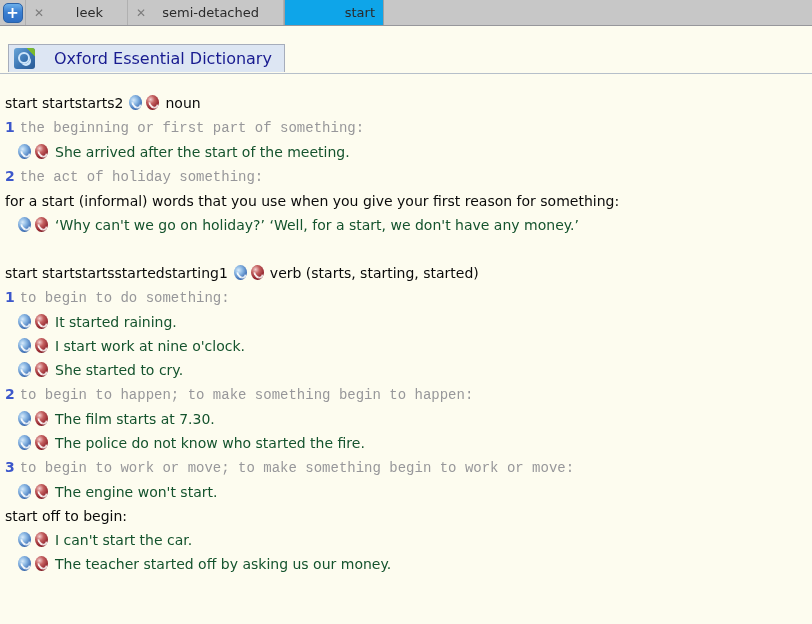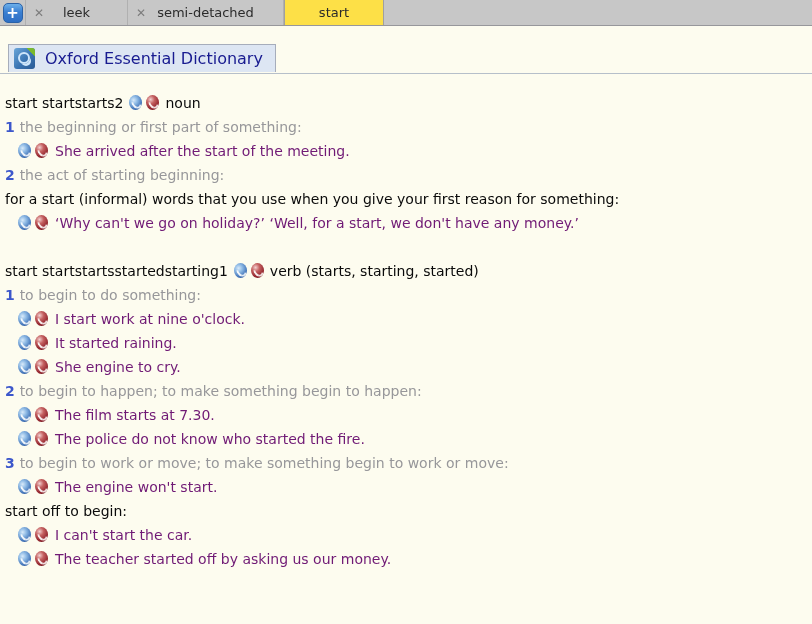--- a/index.html
+++ b/index.html
@@ -38,38 +38,38 @@
     border-right: 1px solid #b0b0b0;
     font-size: 13px; color: #2b2b2b;
     cursor: pointer;
   }
   .tab.t0 { width: 103px; border-left: 1px solid #b0b0b0; }
   .tab.t1 { width: 156px; }
   .tab.t2 { width: 100px; }
   .tab .tclose {
     width: 16px; color: #7c7c7c; font-size: 12px; line-height: 16px;
   }
-  .tab .tlabel { flex: 1; text-align: center; margin-right: 16px; }
+  .tab .tlabel { flex: 1; text-align: right; margin-right: 16px; }
   .tab.active {
-    background: #fde047;
+    background: #0ea5e9;
     border-left: 1px solid #a0a0a0;
     border-right: 1px solid #a0a0a0;
   }
   .tab.active .tlabel { margin-right: 0; }
 
   
   .dict-header-row {
     margin-top: 18px;
     padding-left: 8px;
     border-bottom: 1px solid #b6bfca;
   }
   .dict-header {
     display: inline-flex;
     align-items: center;
-    gap: 10px;
+    gap: 19px;
     height: 28px;
     padding: 0 12px 0 5px;
     background: #dde6f3;
     border: 1px solid #a6adbb;
     border-bottom: none;
     cursor: pointer;
   }
   .dict-logo {
     width: 21px; height: 21px;
     border-radius: 3px;
@@ -100,22 +100,22 @@
   
   .article {
     padding: 17px 5px 0 5px;
     font-size: 14px;
     line-height: 24px;
     color: #0a0a0a;
   }
   .line { min-height: 24px; white-space: nowrap; }
   .line.gap { height: 24px; }
   .num  { color: #3c57cb; font-weight: bold; }
-  .def  { color: #97979a; }
-  .ex   { color: #701a75; }
+  .def  { color: #97979a; font-family: Liberation Mono, monospace; }
+  .ex   { color: #14532d; }
   .head, .idm { color: #0a0a0a; }
 
   .icons {
     display: inline-flex;
     align-items: center;
     gap: 4px;
     vertical-align: -2px;
   }
   .line.headword .icons { margin: 0 6px; }
   .line.example  .icons { margin-left: 13px; margin-right: 7px; }
@@ -177,44 +177,44 @@
 <div class="article">
     <div class="line headword"><span class="head">start startstarts2</span><span class="icons">
         <span class="spk uk"></span>
         <span class="spk us"></span>
       </span><span class="head">noun</span></div>
     <div class="line sense"><span class="num">1 </span><span class="def">the beginning or first part of something:</span></div>
     <div class="line example"><span class="icons">
         <span class="spk uk"></span>
         <span class="spk us"></span>
       </span><span class="ex">She arrived after the start of the meeting.</span></div>
-    <div class="line sense"><span class="num">2 </span><span class="def">the act of starting beginning:</span></div>
+    <div class="line sense"><span class="num">2 </span><span class="def">the act of holiday something:</span></div>
     <div class="line idiom"><span class="idm">for a start (informal) words that you use when you give your first reason for something:</span></div>
     <div class="line example"><span class="icons">
         <span class="spk uk"></span>
         <span class="spk us"></span>
       </span><span class="ex">‘Why can't we go on holiday?’ ‘Well, for a start, we don't have any money.’</span></div>
     <div class="line gap"></div>
     <div class="line headword"><span class="head">start startstartsstartedstarting1</span><span class="icons">
         <span class="spk uk"></span>
         <span class="spk us"></span>
       </span><span class="head">verb (starts, starting, started)</span></div>
     <div class="line sense"><span class="num">1 </span><span class="def">to begin to do something:</span></div>
     <div class="line example"><span class="icons">
         <span class="spk uk"></span>
         <span class="spk us"></span>
+      </span><span class="ex">It started raining.</span></div>
+    <div class="line example"><span class="icons">
+        <span class="spk uk"></span>
+        <span class="spk us"></span>
       </span><span class="ex">I start work at nine o'clock.</span></div>
     <div class="line example"><span class="icons">
         <span class="spk uk"></span>
         <span class="spk us"></span>
-      </span><span class="ex">It started raining.</span></div>
-    <div class="line example"><span class="icons">
-        <span class="spk uk"></span>
-        <span class="spk us"></span>
-      </span><span class="ex">She engine to cry.</span></div>
+      </span><span class="ex">She started to cry.</span></div>
     <div class="line sense"><span class="num">2 </span><span class="def">to begin to happen; to make something begin to happen:</span></div>
     <div class="line example"><span class="icons">
         <span class="spk uk"></span>
         <span class="spk us"></span>
       </span><span class="ex">The film starts at 7.30.</span></div>
     <div class="line example"><span class="icons">
         <span class="spk uk"></span>
         <span class="spk us"></span>
       </span><span class="ex">The police do not know who started the fire.</span></div>
     <div class="line sense"><span class="num">3 </span><span class="def">to begin to work or move; to make something begin to work or move:</span></div>

